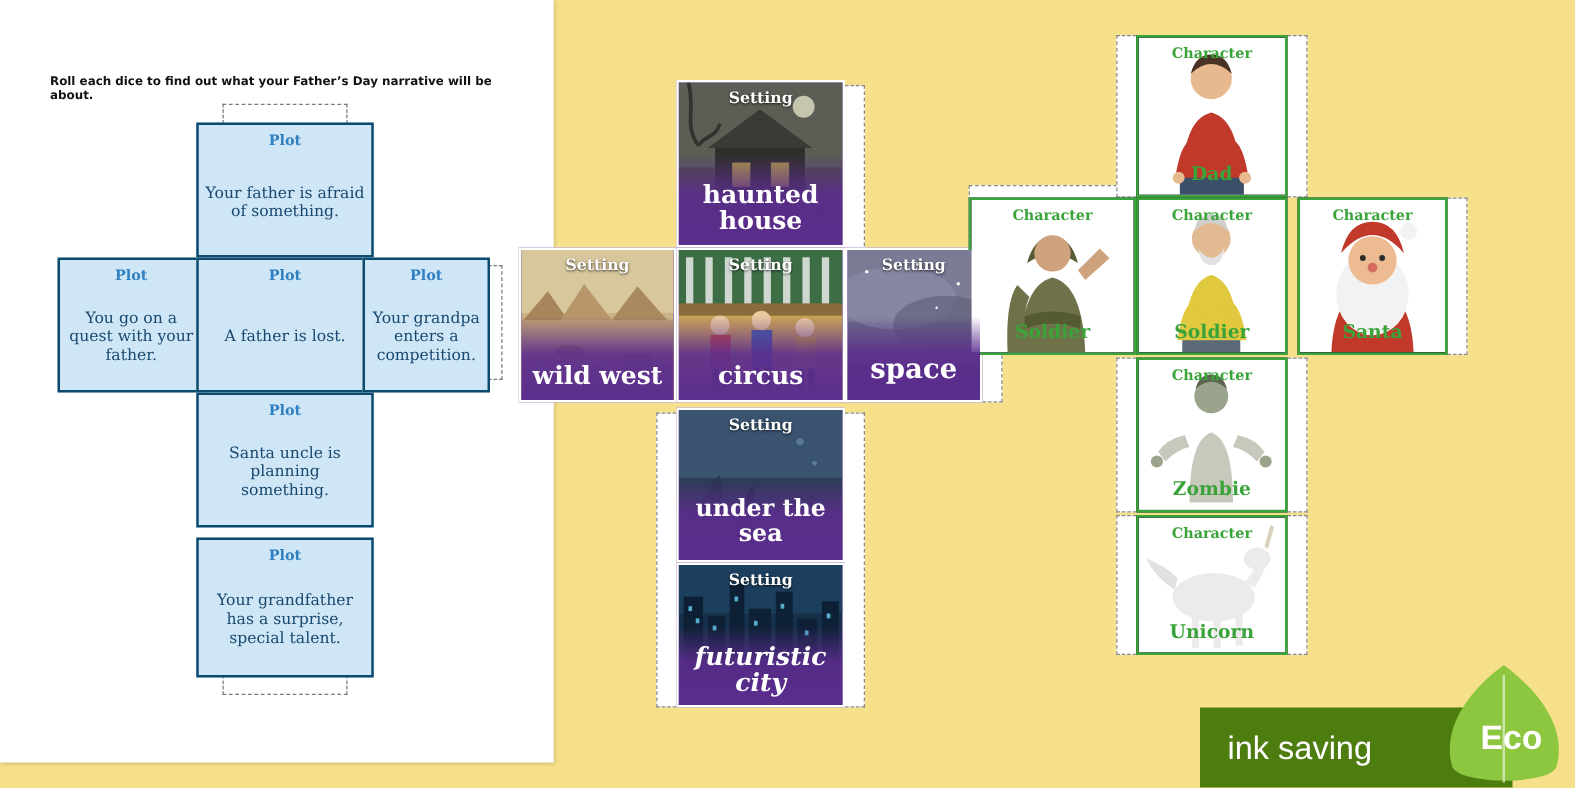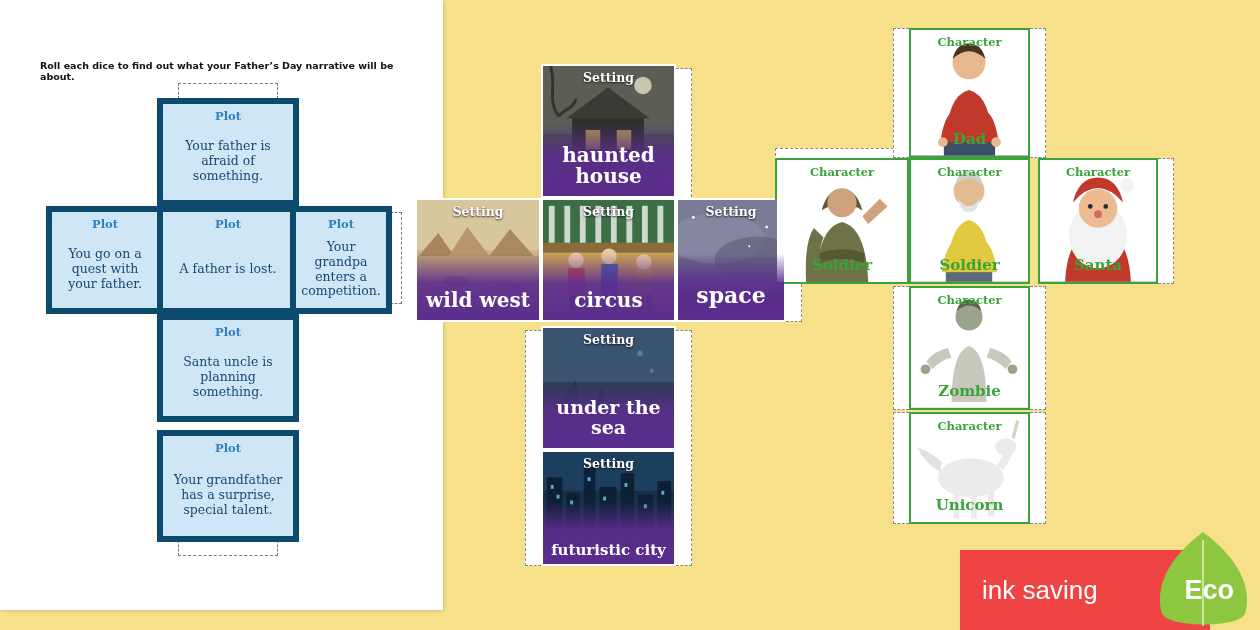--- a/index.html
+++ b/index.html
@@ -40,21 +40,21 @@
     width:100%;text-align:center;font-weight:bold;
     font-family:"DejaVu Serif", serif;
   }
   .face .body{
     flex:1;display:flex;align-items:center;justify-content:center;
     text-align:center;padding:2px 5px;box-sizing:border-box;
   }
 
   
   .plot-face{
-    background:#cfe6f7;border:6px solid #0c4a6e;
+    background:#cfe6f7;border:2px solid #0c4a6e;
   }
   .plot-face .hdr{
     color:#2f7fc1;font-size:11.5px;padding-top:5px;
   }
   .plot-face .body{
     color:#19486e;font-size:12.5px;font-weight:normal;line-height:1.18;
     font-family:"DejaVu Serif", serif;
   }
   .tab{
     position:absolute;background:#ffffff;
@@ -111,22 +111,22 @@
   .dash-tab{
     position:absolute;border:1px dashed #8a8a8a;background:#ffffff;
     box-sizing:border-box;
   }
 
   
   #eco{
     position:absolute;right:0;bottom:0;width:300px;height:100px;
   }
   #eco-bar{
-    position:absolute;left:0;bottom:0;width:250px;height:80px;
-    background:#ef4444;display:flex;align-items:center;
+    position:absolute;left:0;bottom:0;width:250px;height:64px;
+    background:#4d7c0f;display:flex;align-items:center;
   }
   #eco-text{
     color:#ffffff;font-size:26px;margin-left:22px;
     font-family:"Liberation Sans", sans-serif;
   }
   #eco-leaf{
     position:absolute;right:4px;bottom:2px;width:106px;height:98px;
   }
   #eco-word{
     position:absolute;right:26px;bottom:24px;color:#ffffff;
@@ -310,21 +310,21 @@
         <rect x="28" y="50" width="3" height="4"></rect>
           <rect x="46" y="26" width="3" height="4"></rect>
         <rect x="62" y="46" width="3" height="4"></rect>
           <rect x="84" y="32" width="3" height="4"></rect>
         <rect x="104" y="54" width="3" height="4"></rect>
           <rect x="122" y="40" width="3" height="4"></rect>
       </g>
     </svg>
     <div class="set-shade"></div>
     <div class="hdr">Setting</div>
-    <div class="cap" style="bottom:6px;font-size:15px;">futuristic city</div>
+    <div class="cap" style="bottom:6px;font-size:20px;font-style:italic;">futuristic city</div>
   </div>
 </div>
 
 <div>
 
   <div class="dash-tab" style="left:1030px;top:28px;width:16px;height:130px;border-left:none;"></div>
   <div class="dash-tab" style="left:1030px;top:286px;width:16px;height:124px;border-left:none;"></div>
   <div class="dash-tab" style="left:1030px;top:412px;width:16px;height:112px;border-left:none;"></div>
   <div class="dash-tab" style="left:893px;top:286px;width:16px;height:124px;border-right:none;"></div>
   <div class="dash-tab" style="left:893px;top:412px;width:16px;height:112px;border-right:none;"></div>

